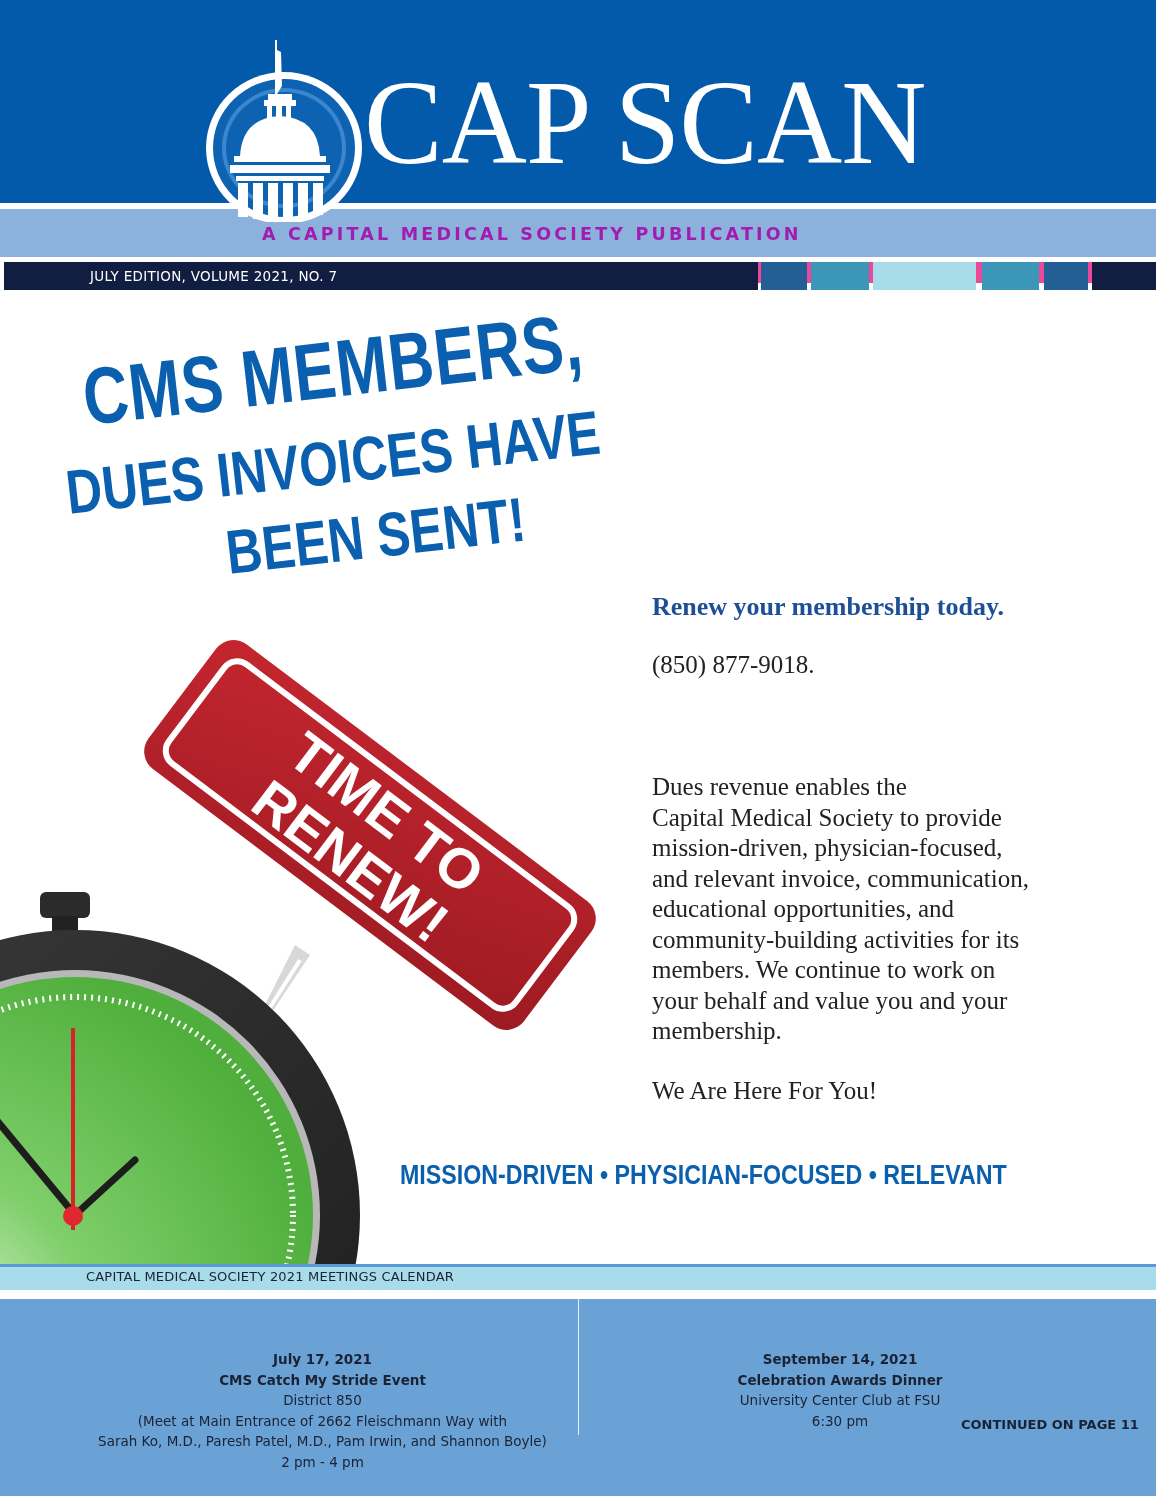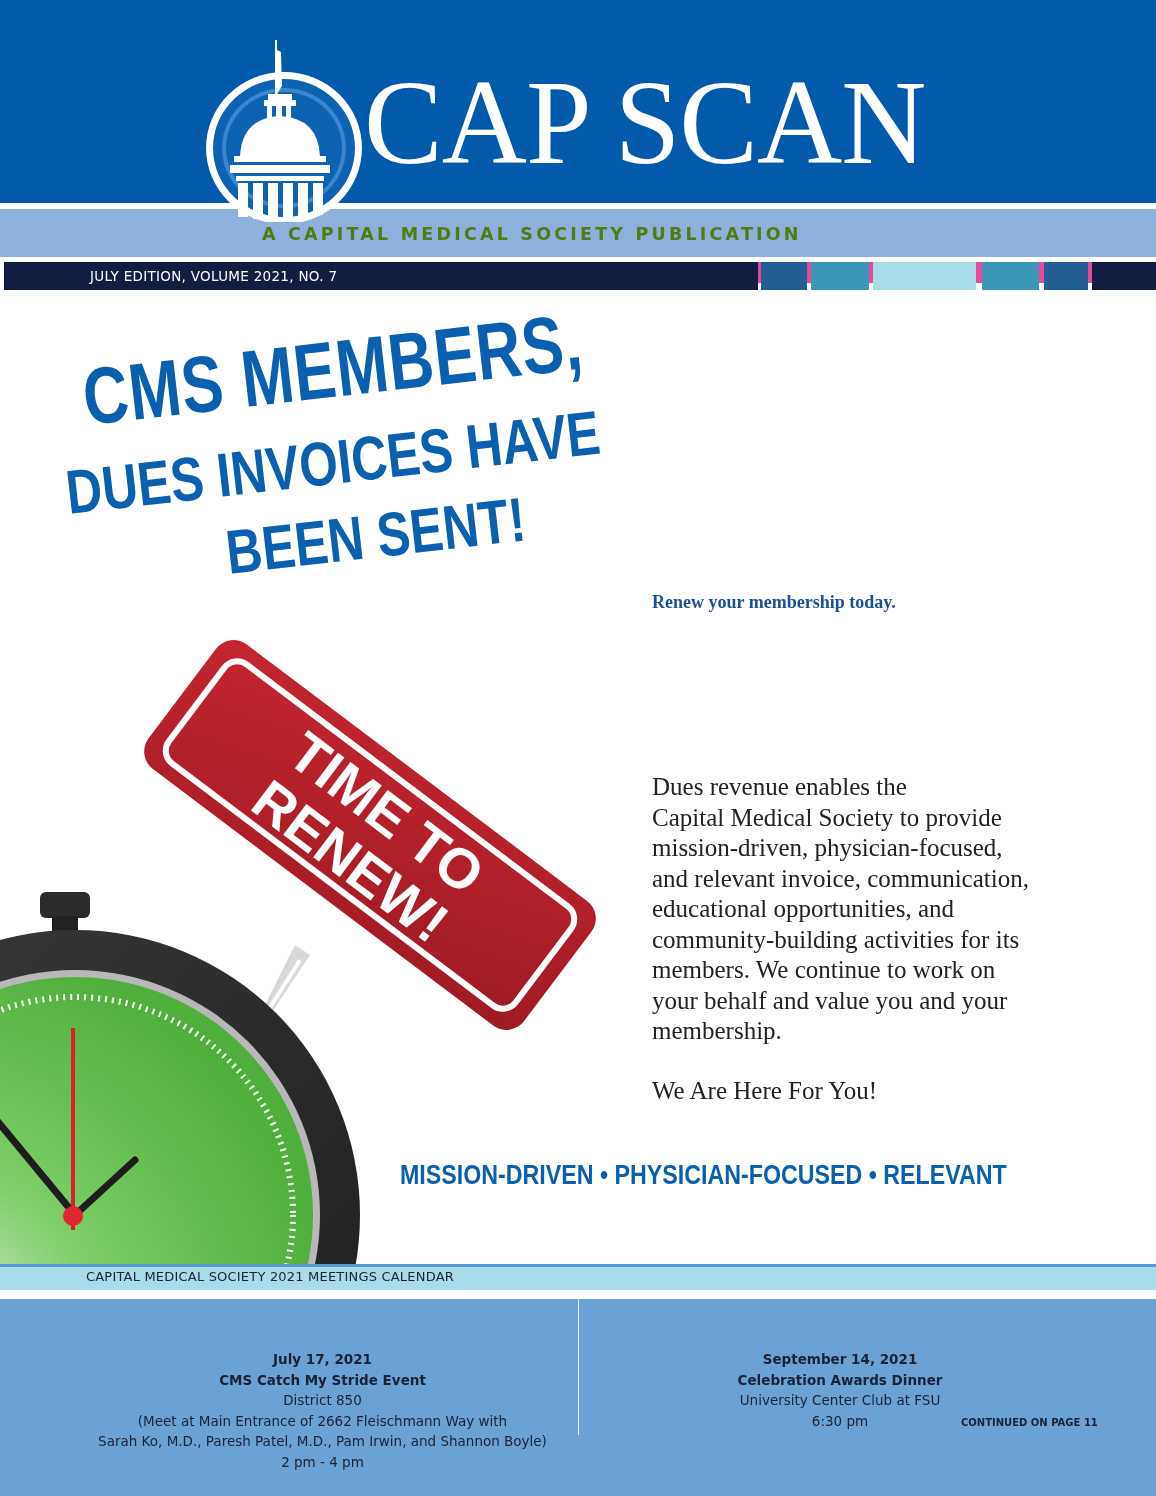--- a/index.html
+++ b/index.html
@@ -3,59 +3,59 @@
 <meta charset="utf-8">
 <style>
   * { margin: 0; padding: 0; box-sizing: border-box; }
   html, body { width: 1156px; height: 1496px; background: #ffffff; overflow: hidden; }
   body { position: relative; font-family: "Liberation Sans", sans-serif; }
 
   
   .masthead { position: absolute; left: 0; top: 0; width: 1156px; height: 203px; background: #035aab; }
   .white-strip { position: absolute; left: 0; top: 203px; width: 1156px; height: 6px; background: #ffffff; }
   .tagline-band { position: absolute; left: 0; top: 209px; width: 1156px; height: 48px; background: #8bb1dc; }
-  .tagline { position: absolute; left: 262px; top: 224px; font-family: "DejaVu Sans", sans-serif; font-weight: bold; font-size: 17.5px; letter-spacing: 3.2px; color: #4d7c0f; white-space: nowrap; }
+  .tagline { position: absolute; left: 262px; top: 224px; font-family: "DejaVu Sans", sans-serif; font-weight: bold; font-size: 17.5px; letter-spacing: 3.2px; color: #a21caf; white-space: nowrap; }
   .gap-strip { position: absolute; left: 0; top: 257px; width: 1156px; height: 5px; background: #ffffff; }
   .edition-bar { position: absolute; left: 4px; top: 262px; height: 21px; width: 1156px; background: #ec4899; }
   .edition-navy { position: absolute; left: 0; top: 0; width: 754px; height: 28px; background: #121d42; }
   .edition-text { position: absolute; left: 86px; top: 6px; font-family: "DejaVu Sans", sans-serif; font-size: 13.5px; color: #ffffff; letter-spacing: 0.3px; white-space: nowrap; }
   .swatch { position: absolute; top: 0; height: 28px; }
 
   .title { position: absolute; left: 364px; top: 62px; font-family: "Liberation Serif", serif; font-size: 118px; line-height: 1; color: #ffffff; letter-spacing: -1px; white-space: nowrap; transform: scaleY(1.03); transform-origin: left top; }
   .logo { position: absolute; left: 198px; top: 36px; width: 172px; height: 186px; }
 
   
   .headline { position: absolute; color: #0a5fae; font-family: "Liberation Sans", sans-serif; font-weight: bold; white-space: nowrap; transform-origin: left bottom; line-height: 1; }
   .h1 { left: 88px; top: 358px; font-size: 80px; transform: rotate(-6.5deg) scaleX(0.78); letter-spacing: 1px; }
   .h2 { left: 70px; top: 462px; font-size: 62px; transform: rotate(-6.5deg) scaleX(0.80); }
   .h3 { left: 230px; top: 522px; font-size: 62px; transform: rotate(-6.5deg) scaleX(0.80); }
 
   
   .copy { position: absolute; left: 652px; font-family: "Liberation Serif", serif; color: #222222; font-size: 25px; line-height: 30.5px; }
-  .renew-head { position: absolute; left: 652px; top: 592px; font-family: "Liberation Serif", serif; font-weight: bold; font-size: 18px; color: #1d4f96; }
+  .renew-head { position: absolute; left: 652px; top: 592px; font-family: "Liberation Serif", serif; font-weight: bold; font-size: 26px; color: #1d4f96; }
   .copy-line { display: block; white-space: nowrap; }
 
   .slogan { position: absolute; left: 400px; top: 1160px; font-family: "Liberation Sans", sans-serif; font-weight: bold; font-size: 27px; color: #0a5fae; white-space: nowrap; transform: scaleX(0.86); transform-origin: left top; }
 
   
   .illustration { position: absolute; left: 0; top: 620px; width: 640px; height: 645px; overflow: hidden; }
 
   
   .cal-topline { position: absolute; left: 0; top: 1264px; width: 1156px; height: 3px; background: #5b9bd5; }
   .cal-header { position: absolute; left: 0; top: 1267px; width: 1156px; height: 23px; background: #a9dcea; }
   .cal-title { position: absolute; left: 86px; top: 1269px; font-family: "DejaVu Sans", sans-serif; font-size: 13px; color: #1b2233; white-space: nowrap; letter-spacing: 0.2px; }
   .cal-gap { position: absolute; left: 0; top: 1290px; width: 1156px; height: 9px; background: #ffffff; }
   .cal-body { position: absolute; left: 0; top: 1299px; width: 1156px; height: 197px; background: #6ba2d6; }
   .cal-divider { position: absolute; left: 578px; top: 1299px; width: 1px; height: 136px; background: #e7f0f8; }
   .event { position: absolute; text-align: center; font-family: "DejaVu Sans", sans-serif; color: #1b2233; font-size: 13.5px; line-height: 20.5px; margin-top: 38px; }
   .event .b { font-weight: bold; display: block; }
   .event .r { display: block; white-space: nowrap; }
   .event-1 { left: 70px; top: 1311px; width: 505px; }
   .event-2 { left: 690px; top: 1311px; width: 300px; }
-  .continued { position: absolute; left: 961px; top: 1417px; font-family: "DejaVu Sans", sans-serif; font-weight: bold; font-size: 10px; color: #1b2233; white-space: nowrap; }
+  .continued { position: absolute; left: 961px; top: 1417px; font-family: "DejaVu Sans", sans-serif; font-weight: bold; font-size: 13px; color: #1b2233; white-space: nowrap; }
 </style>
 </head>
 <body>
 
 <div class="masthead"></div>
 <div class="white-strip"></div>
 <div class="tagline-band"></div>
 <div class="tagline">A CAPITAL MEDICAL SOCIETY PUBLICATION</div>
 <div class="gap-strip"></div>
 <div class="edition-bar">
@@ -144,20 +144,21 @@
 
     <line x1="75" y1="595" x2="-20" y2="480" stroke="#1d1d1d" stroke-width="7" stroke-linecap="round"></line>
     <line x1="75" y1="595" x2="135" y2="540" stroke="#1d1d1d" stroke-width="7" stroke-linecap="round"></line>
     <line x1="73" y1="610" x2="73" y2="408" stroke="#d8212a" stroke-width="4"></line>
     <circle cx="73" cy="596" r="10" fill="#e0262f"></circle>
   </svg>
 </div>
 
 <div class="renew-head">Renew your membership today.</div>
 <div class="copy" style="top:650px;">
+  <span class="copy-line">(850) 877-9018.</span>
 </div>
 <div class="copy" style="top:772px;">
   <span class="copy-line">Dues revenue enables the</span>
   <span class="copy-line">Capital Medical Society to provide</span>
   <span class="copy-line">mission-driven, physician-focused,</span>
   <span class="copy-line">and relevant invoice, communication,</span>
   <span class="copy-line">educational opportunities, and</span>
   <span class="copy-line">community-building activities for its</span>
   <span class="copy-line">members. We continue to work on</span>
   <span class="copy-line">your behalf and value you and your</span>

